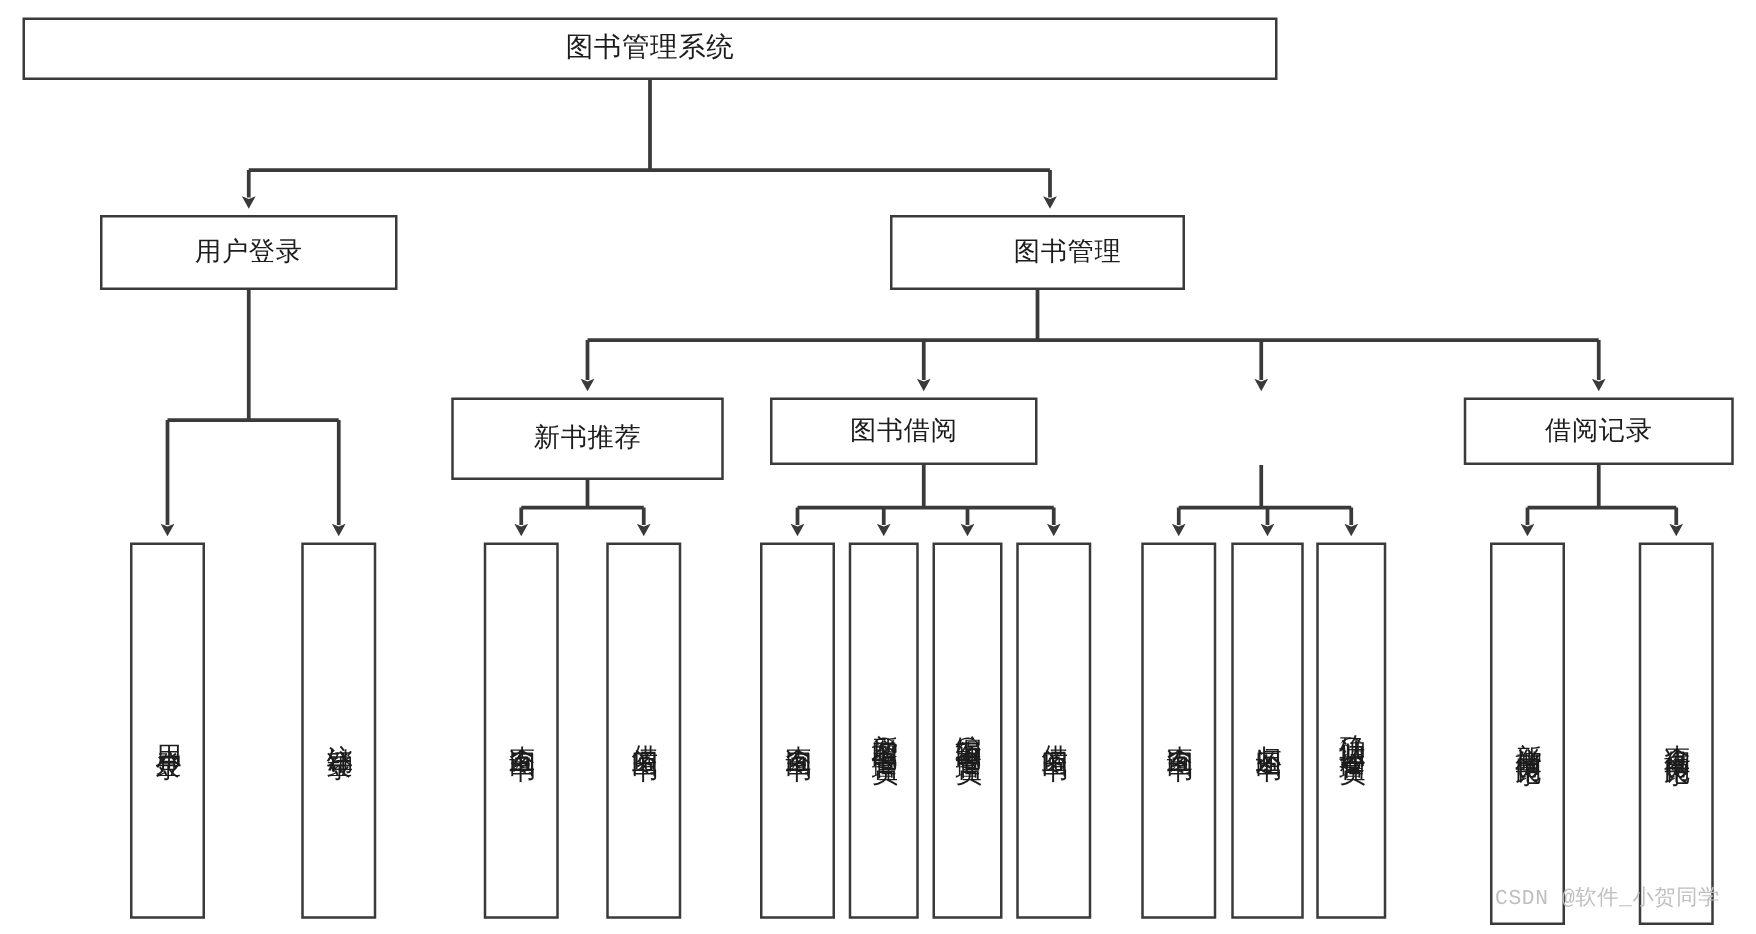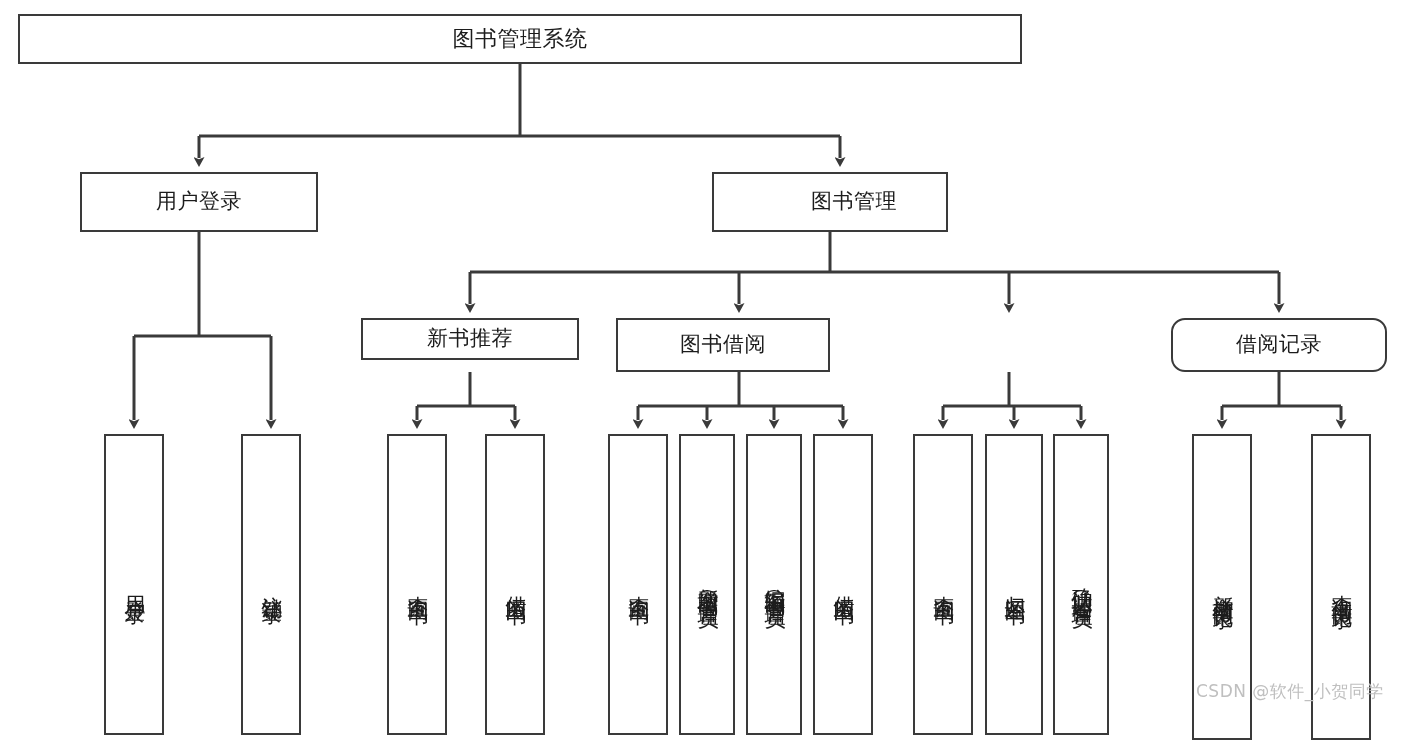--- a/index.html
+++ b/index.html
@@ -129,27 +129,27 @@
     <span>图书管理系统</span>
   </div>
 
   <div class="node h" style="left:80px; top:172px; width:238px; height:60px;">
     <span>用户登录</span>
   </div>
   <div class="node h" style="left:712px; top:172px; width:236px; height:60px;padding-left:48px;">
     <span>图书管理</span>
   </div>
 
-  <div class="node h" style="left:361px; top:318px; width:218px; height:42px;">
+  <div class="node h" style="left:361px; top:318px; width:218px; height:66px;">
     <span>新书推荐</span>
   </div>
   <div class="node h" style="left:616px; top:318px; width:214px; height:54px;">
     <span>图书借阅</span>
   </div>
-  <div class="node h" style="left:1171px; top:318px; width:216px; height:54px;border-radius:14px;">
+  <div class="node h" style="left:1171px; top:318px; width:216px; height:54px;">
     <span>借阅记录</span>
   </div>
 
   <div class="node v" style="left:104px; top:434px; width:60px; height:301px;">
     <span class="vtext">用户登录</span>
   </div>
   <div class="node v" style="left:241px; top:434px; width:60px; height:301px;">
     <span class="vtext">注销登录</span>
   </div>
 
@@ -183,15 +183,15 @@
     <span class="vtext">确认归还（管理员）</span>
   </div>
 
   <div class="node v" style="left:1192px; top:434px; width:60px; height:306px;">
     <span class="vtext">新增借阅记录</span>
   </div>
   <div class="node v" style="left:1311px; top:434px; width:60px; height:306px;">
     <span class="vtext">查询借阅记录</span>
   </div>
 
-  <div class="watermark" style="left:1196px; top:680px;">CSDN @软件_小贺同学</div>
+  <div class="watermark" style="left:1196px; top:706px;font-family:Liberation Mono, monospace;">CSDN @软件_小贺同学</div>
 
 </div>
 
 </body></html>

